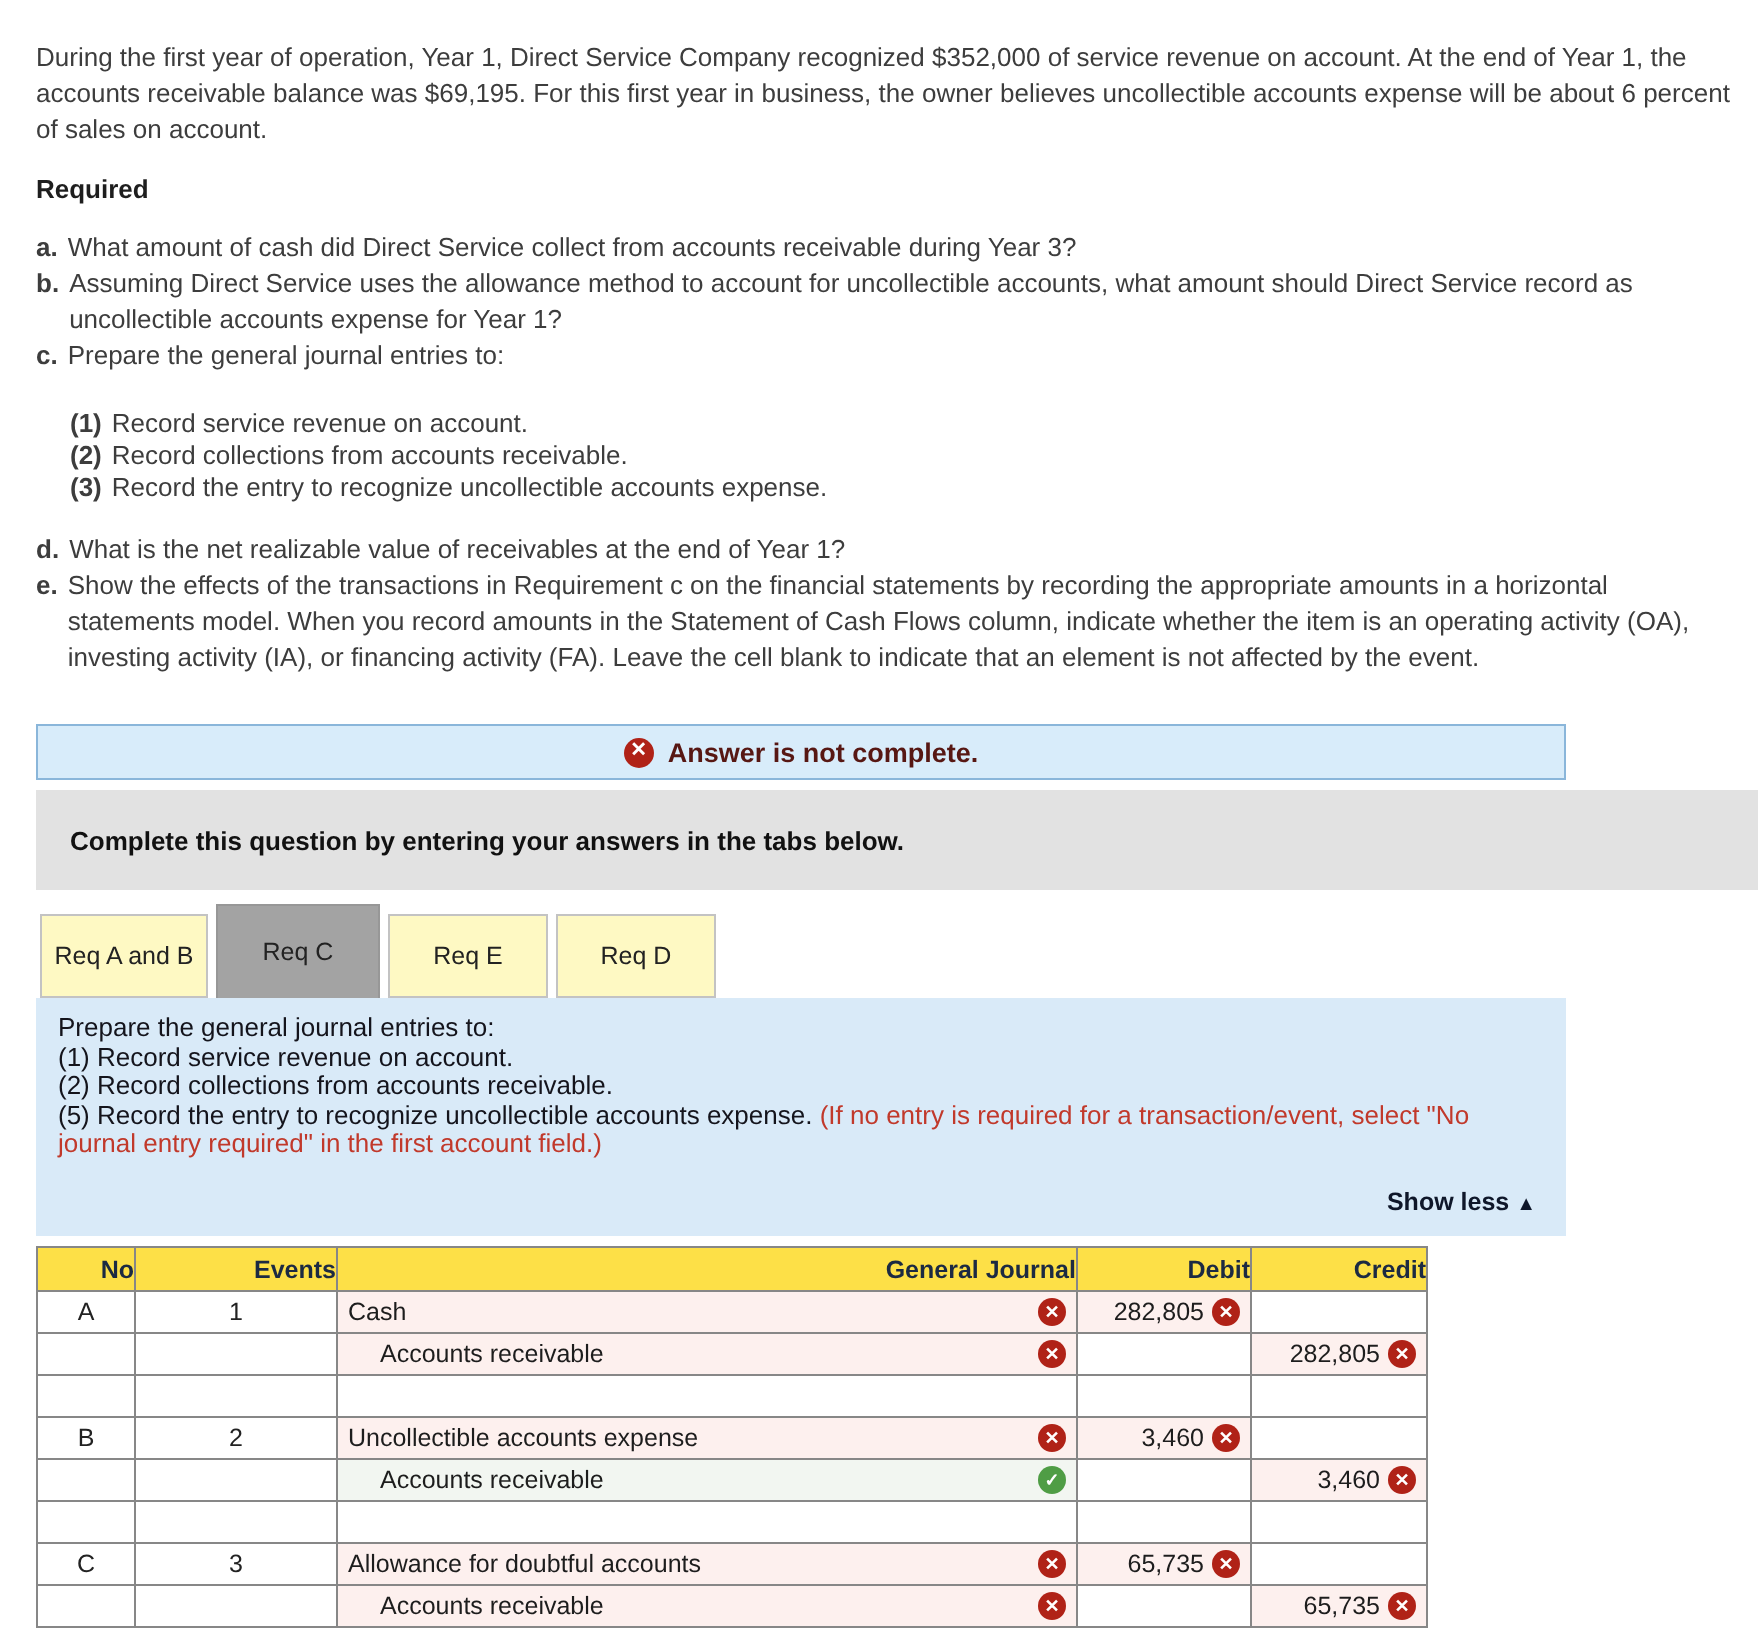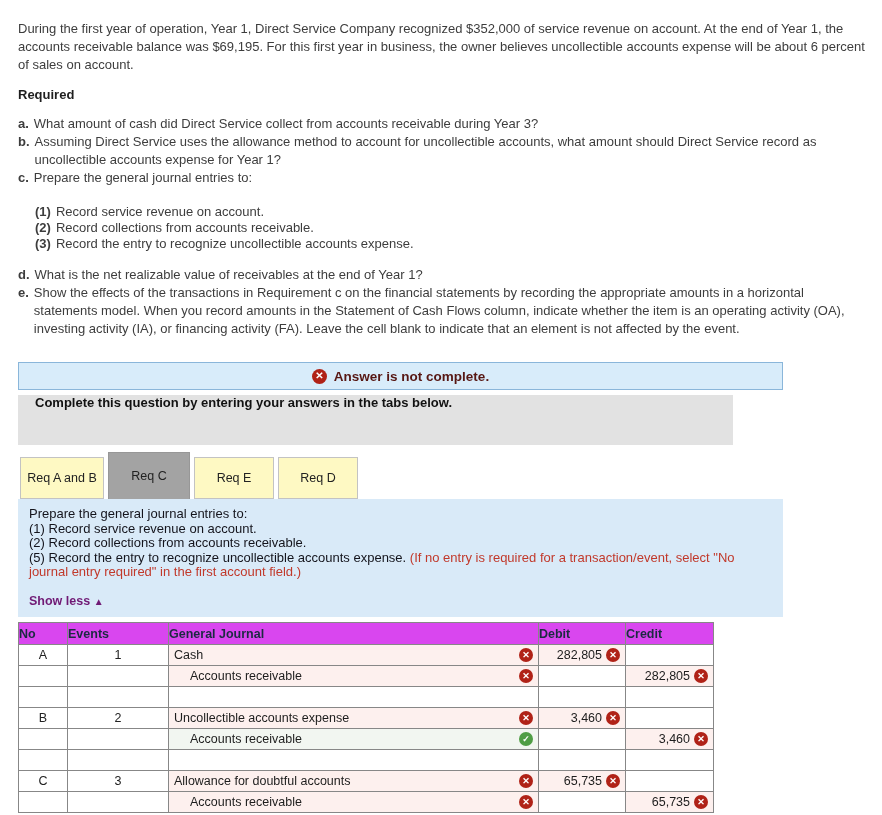--- a/index.html
+++ b/index.html
@@ -28,22 +28,22 @@
   .ico {
     display: inline-flex; align-items: center; justify-content: center;
     width: 14px; height: 14px; border-radius: 50%;
     color: #fff; font-size: 9px; font-weight: bold; line-height: 1; flex: 0 0 auto;
   }
   .ico.err { background: #b02217; }
   .ico.ok  { background: #4f9d45; }
   .ico.big { width: 15px; height: 15px; font-size: 10px; }
 
   .note {
-    margin: 5px 16px 0 18px; width: 715px; height: 50px;
-    background: #e2e2e2; display: flex; align-items: flex-start;
+    margin: 5px 16px 0 18px; width: 861px; height: 50px;
+    background: #e2e2e2; display: flex; align-items: center;
     padding-left: 17px; font-weight: bold; color: #111;
   }
 
   .tabs { margin: 7px 0 0 20px; height: 47px; display: flex; align-items: flex-end; }
   .tab {
     height: 42px; display: flex; align-items: center; justify-content: center;
     background: #fef9c3; border: 1px solid #c3c3c3; margin-right: 4px;
     font-size: 12.5px; color: #222; cursor: pointer;
   }
   .tab.t1 { width: 84px; } .tab.t2 { width: 82px; } .tab.t3 { width: 80px; } .tab.t4 { width: 80px; }
@@ -52,36 +52,36 @@
     position: relative; z-index: 2;
   }
 
   .panel {
     margin: 0 0 0 18px; width: 765px; min-height: 106px;
     background: #d9eaf8; padding: 8px 12px 6px 11px; color: #14141c;
     line-height: 14.5px; position: relative; z-index: 1;
   }
   .panel .redtxt { color: #c1392b; }
   .showless {
-    text-align: left; padding: 14px 3px 2px 0;
-    font-weight: bold; font-size: 12.5px; color: #701a75; cursor: pointer;
+    text-align: right; padding: 14px 3px 2px 0;
+    font-weight: bold; font-size: 12.5px; color: #0f172a; cursor: pointer;
   }
 
   table.journal { border-collapse: collapse; margin: 5px 0 0 18px; table-layout: fixed; }
   table.journal col.c-no  { width: 49px; }
   table.journal col.c-ev  { width: 101px; }
   table.journal col.c-gj  { width: 370px; }
   table.journal col.c-db  { width: 87px; }
   table.journal col.c-cr  { width: 88px; }
   table.journal th, table.journal td {
     border: 1px solid #878787; height: 21px; padding: 0; font-size: 12.5px;
     overflow: hidden;
   }
   table.journal th {
-    background: #d946ef; color: #1c2a42; font-weight: bold; height: 22px; text-align: left;
+    background: #fde047; color: #1c2a42; font-weight: bold; height: 22px; text-align: right;
   }
   td.cc { text-align: center; color: #222; }
   .field {
     display: flex; align-items: center; height: 100%; width: 100%;
     padding: 0 5px; gap: 4px; background: #fdf0ee; cursor: pointer;
   }
   .field.okbg { background: #f2f6f1; }
   .field .txt { flex: 1; color: #1d1d1d; white-space: nowrap; }
   .field .txt.ind { padding-left: 16px; }
   .field.amt { justify-content: flex-end; }

